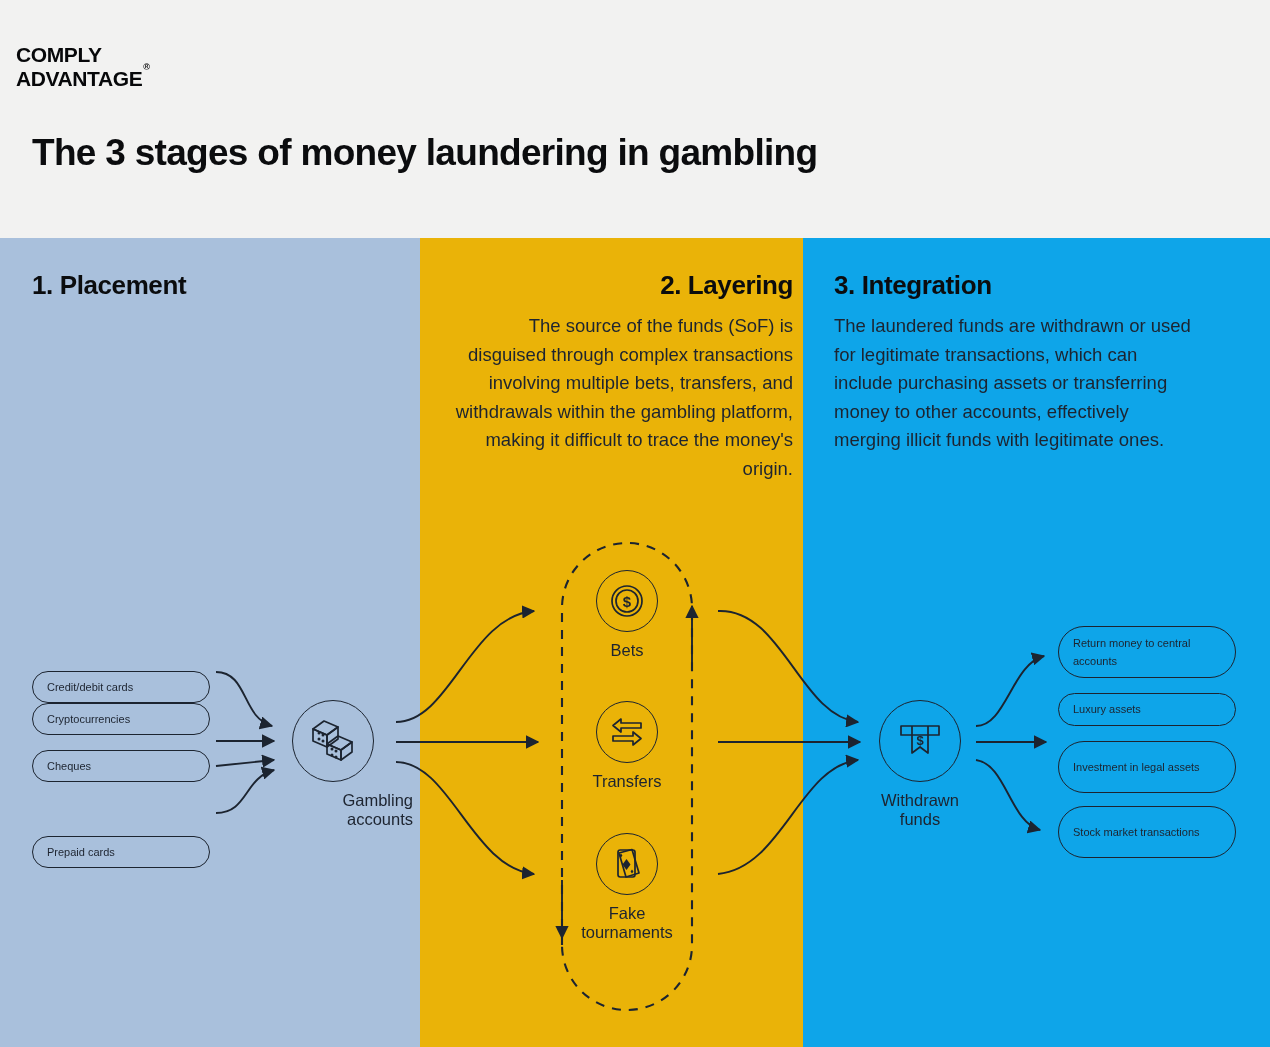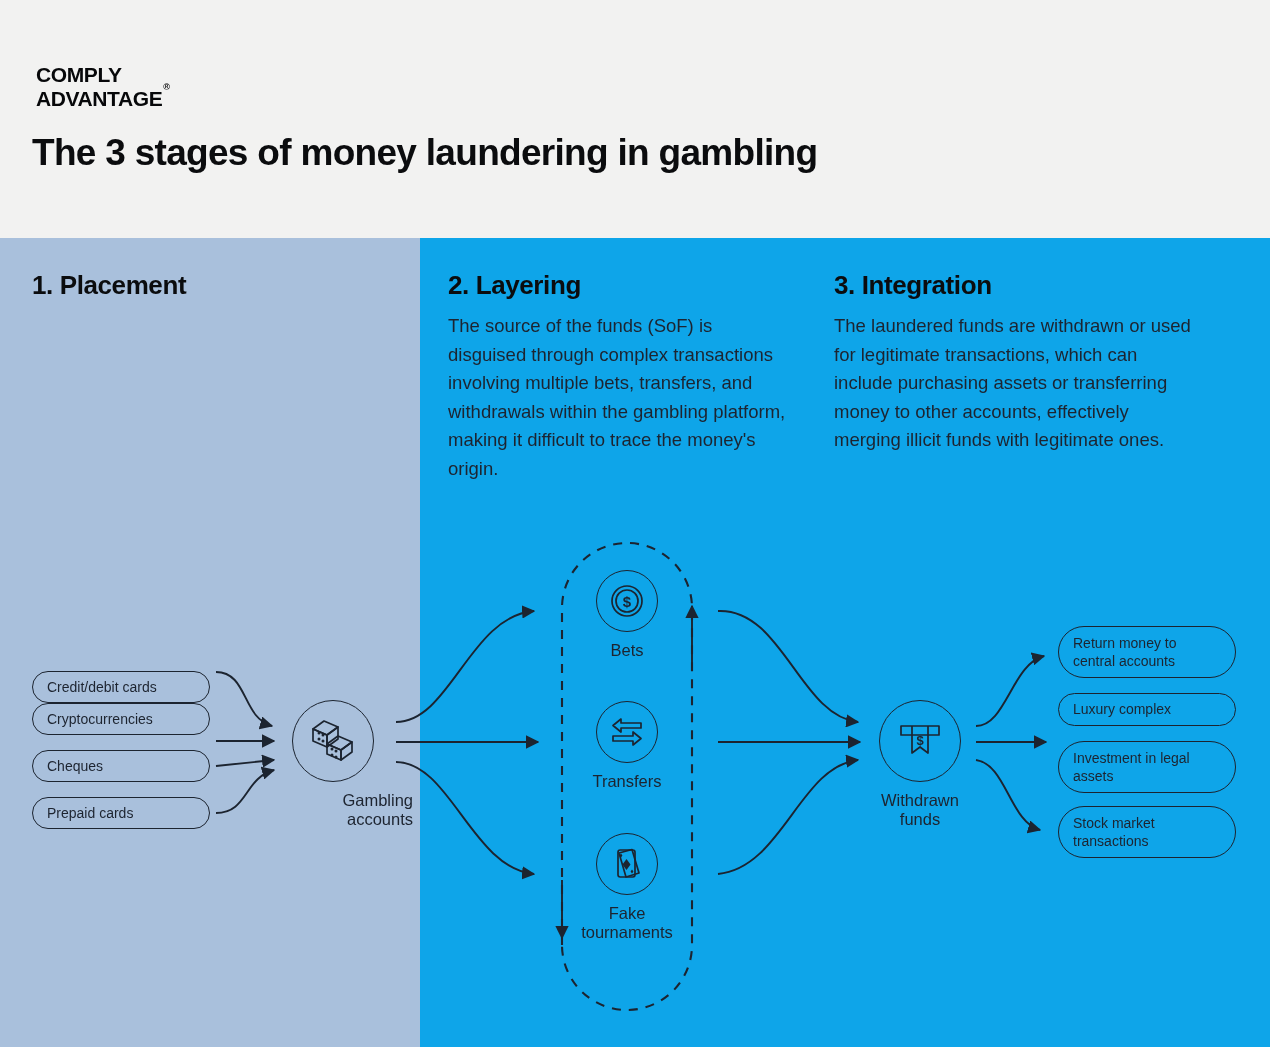--- a/index.html
+++ b/index.html
@@ -10,64 +10,63 @@
     overflow: hidden;
   }
   .page { position: relative; width: 1270px; height: 1047px; }
 
   
   .header {
     position: absolute; left: 0; top: 0; width: 1270px; height: 238px;
     background: #f2f2f1;
   }
   .logo {
-    position: absolute; left: 36px; top: 44px;
+    position: absolute; left: 16px; top: 44px;
     font-weight: 800; font-size: 21px; line-height: 21px;
     letter-spacing: -0.4px; color: #07080a;
     font-family: "Liberation Sans", sans-serif;
-    margin-top: 20px;
   }
   .logo .l2 { display: block; }
   .logo .reg {
     font-size: 9px; vertical-align: super; font-weight: 700;
     position: relative; top: -8px; left: 1px;
   }
   .page-title {
     position: absolute; left: 32px; top: 132px;
     font-size: 37px; font-weight: 700; letter-spacing: -0.7px;
     color: #0b0c0e;
     text-align: right;
   }
 
   
   .cols { position: absolute; left: 0; top: 238px; width: 1270px; height: 809px; }
   .col { position: absolute; top: 0; height: 809px; }
   .col-1 { left: 0;    width: 420px;  background: #a9c0dc; }
-  .col-2 { left: 420px; width: 418px; background: #0ea5e9; }
+  .col-2 { left: 420px; width: 418px; background: #eab308; text-align: right; }
   .col-3 { left: 803px; width: 480px; background: #0ea5e9; }
 
   .col-head {
     position: absolute; top: 32px;
     font-size: 26px; font-weight: 700; color: #0b0c0e; letter-spacing: -0.4px;
   }
   .col-body {
     position: absolute; top: 74px;
     font-size: 18.5px; line-height: 28.6px; color: #1d2430;
   }
   .col-1 .col-head, .col-1 .col-body { left: 32px; width: 370px; }
   .col-2 .col-head, .col-2 .col-body { left: 28px; width: 345px; }
   .col-3 .col-head, .col-3 .col-body { left: 31px; width: 360px; }
 
   
   .pill {
     position: absolute;
     border: 1.6px solid #1c2430;
     border-radius: 40px;
     color: #1d2430;
-    font-size: 14px; line-height: 19px;
+    font-size: 11px; line-height: 19px;
     display: flex; align-items: center;
     padding: 12px 14px;
   }
   .pill.two-line { line-height: 18px; }
 
   
   .pill-l { left: 32px; width: 178px; height: 32px; }
 
   
   .pill-r { left: 1058px; width: 178px; }
@@ -153,21 +152,21 @@
 
     <path class="dashloop" d="M 562 945 L 562 608 A 65 65 0 0 1 692 608 L 692 945 A 65 65 0 0 1 562 945 Z"></path>
 
     <path class="wire" marker-end="url(#ah)" d="M 562 880 L 562 938"></path>
     <path class="wire" marker-end="url(#ah)" d="M 692 668 L 692 606"></path>
   </svg>
 
   <div class="pill pill-l" style="top:671px">Credit/debit cards</div>
   <div class="pill pill-l" style="top:703px">Cryptocurrencies</div>
   <div class="pill pill-l" style="top:750px">Cheques</div>
-  <div class="pill pill-l" style="top:797px">Prepaid cards</div>
+  <div class="pill pill-l" style="top:836px">Prepaid cards</div>
 
   <div class="node" style="left:253px; top:700px; width:160px;text-align:right;">
     <div class="circle">
       <svg width="48" height="46" viewBox="0 0 48 46">
         <g class="ink" stroke-width="1.6" stroke-linejoin="round">
           <path d="M4 11 L15 3 L29 9 L18 17 Z"></path>
           <path d="M4 11 L4 23 L18 29 L18 17 Z"></path>
           <path d="M18 17 L29 9 L29 21 L18 29 Z"></path>
           <path d="M18 26 L29 18 L43 24 L32 32 Z"></path>
           <path d="M18 26 L18 36 L32 42 L32 32 Z"></path>
@@ -236,17 +235,17 @@
           <path d="M16 7 L16 34 L24 28 L32 34 L32 7"></path>
         </g>
         <text x="24" y="26" text-anchor="middle" font-family="Liberation Sans, sans-serif" font-size="13" font-weight="700" fill="#1c2430">$</text>
       </svg>
     </div>
     <div class="node-label">Withdrawn
 funds</div>
   </div>
 
   <div class="pill pill-r two-line" style="top:626px; height:52px;">Return money to central accounts</div>
-  <div class="pill pill-r" style="top:693px; height:33px;">Luxury complex</div>
+  <div class="pill pill-r" style="top:693px; height:33px;">Luxury assets</div>
   <div class="pill pill-r two-line" style="top:741px; height:52px;">Investment in legal assets</div>
   <div class="pill pill-r two-line" style="top:806px; height:52px;">Stock market transactions</div>
 
 </div>
 
 </body></html>

